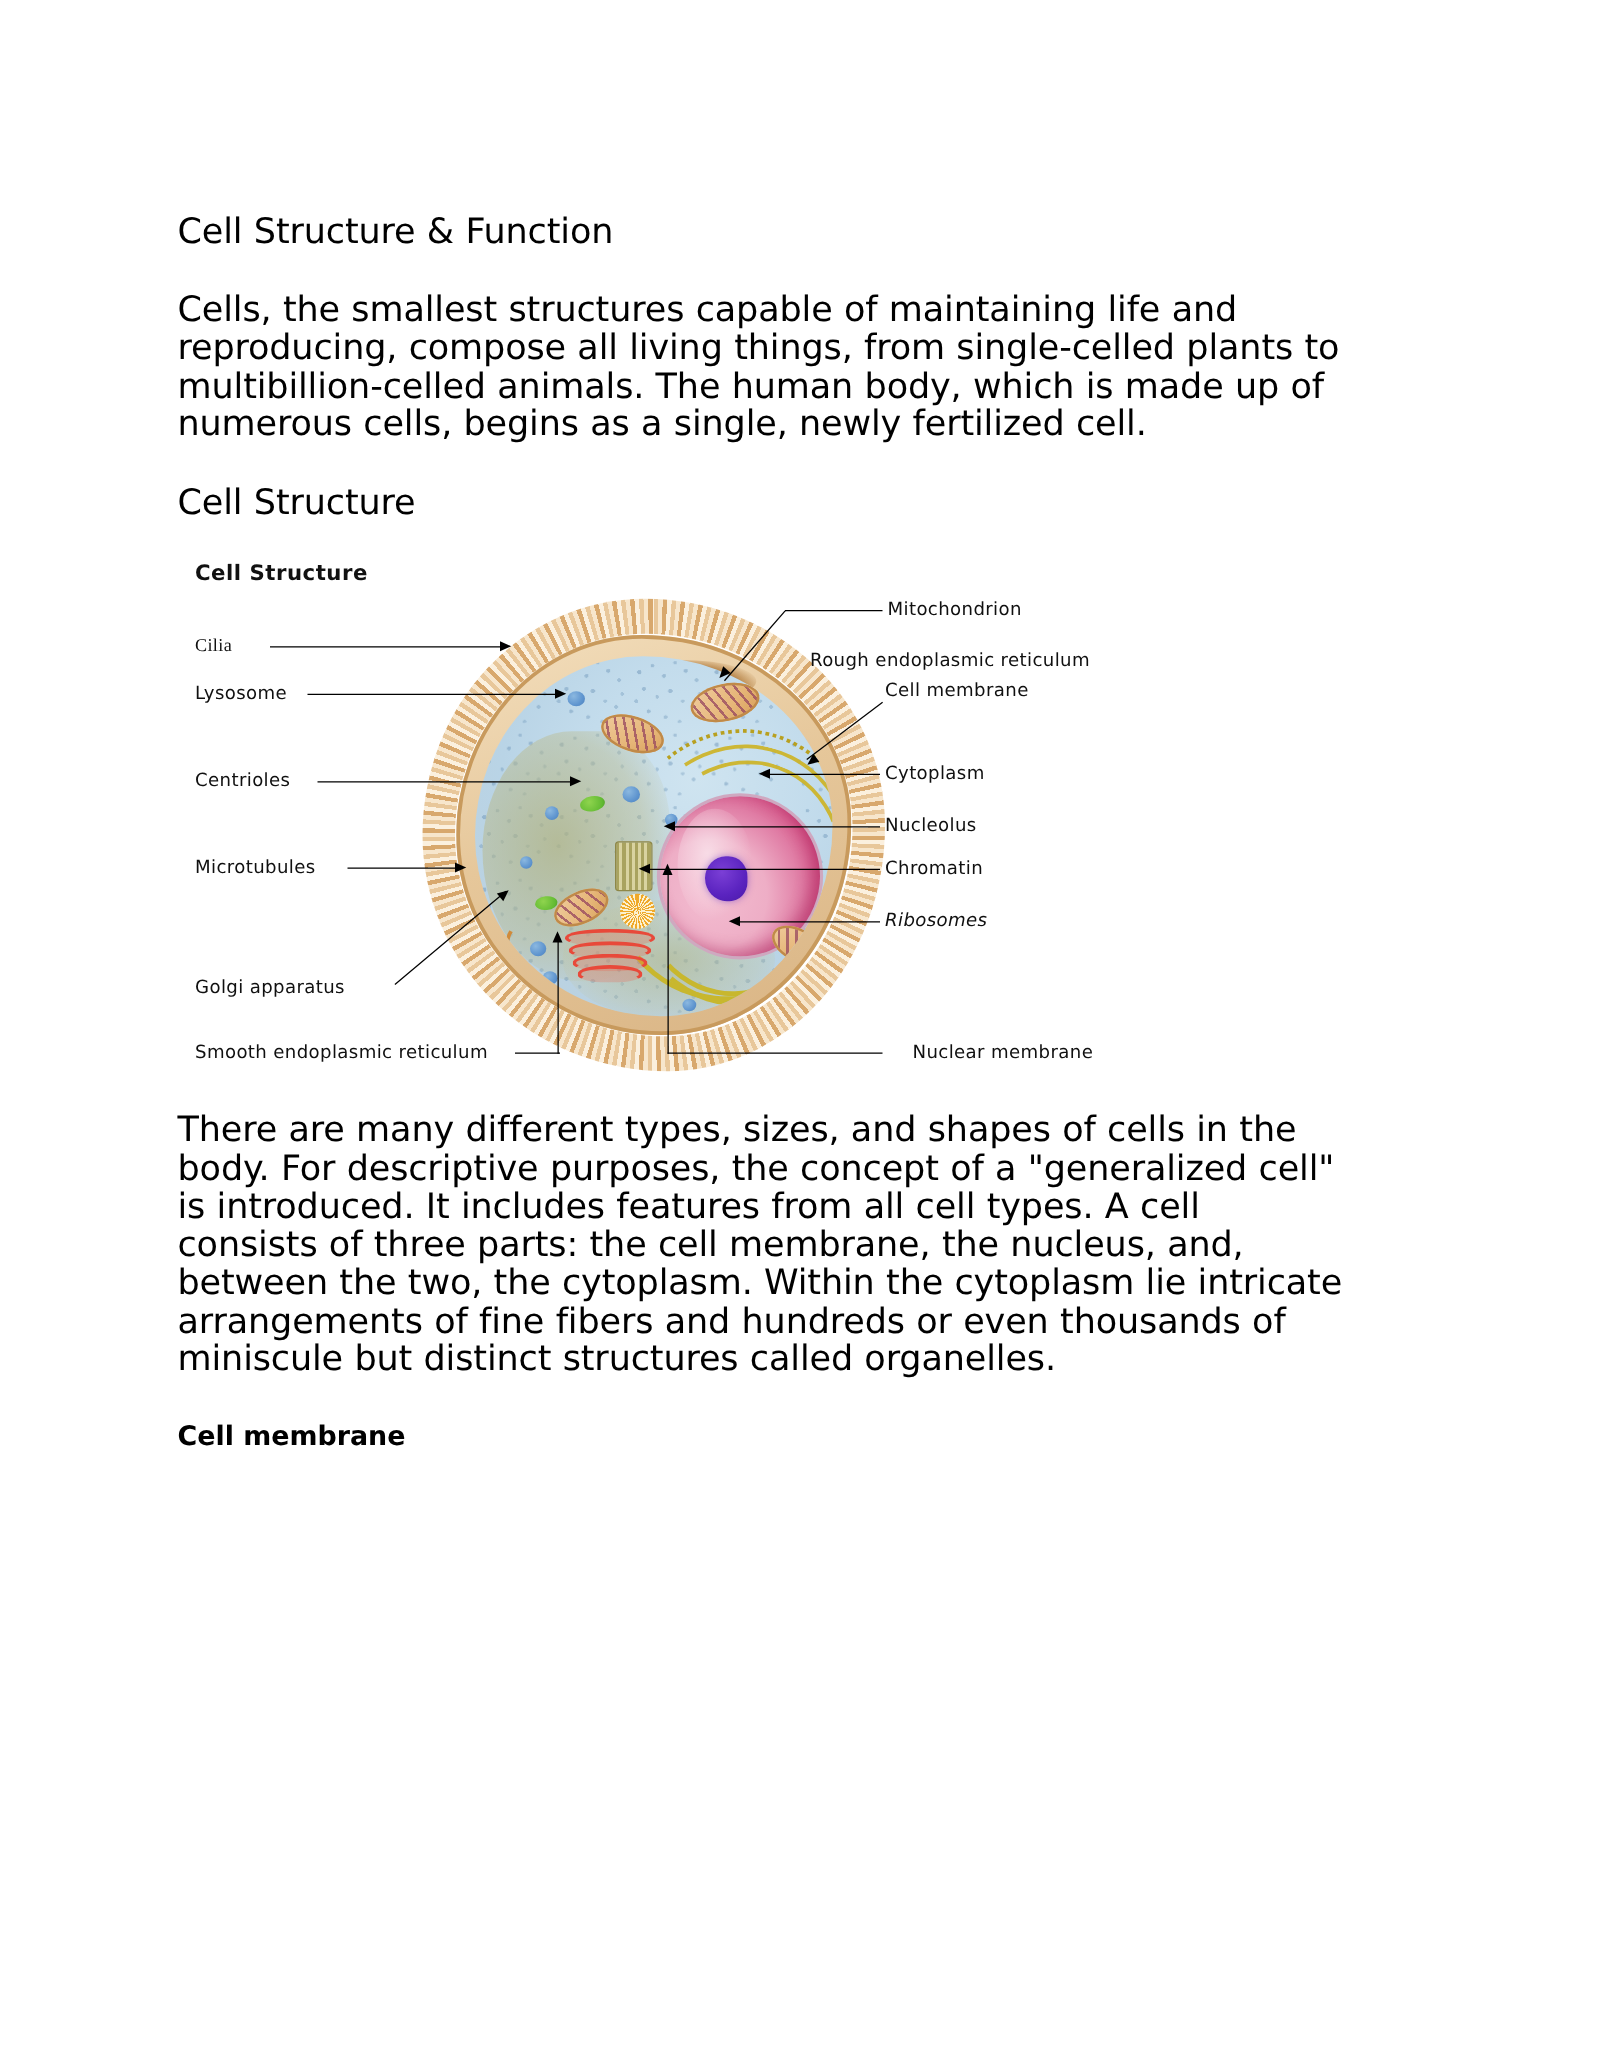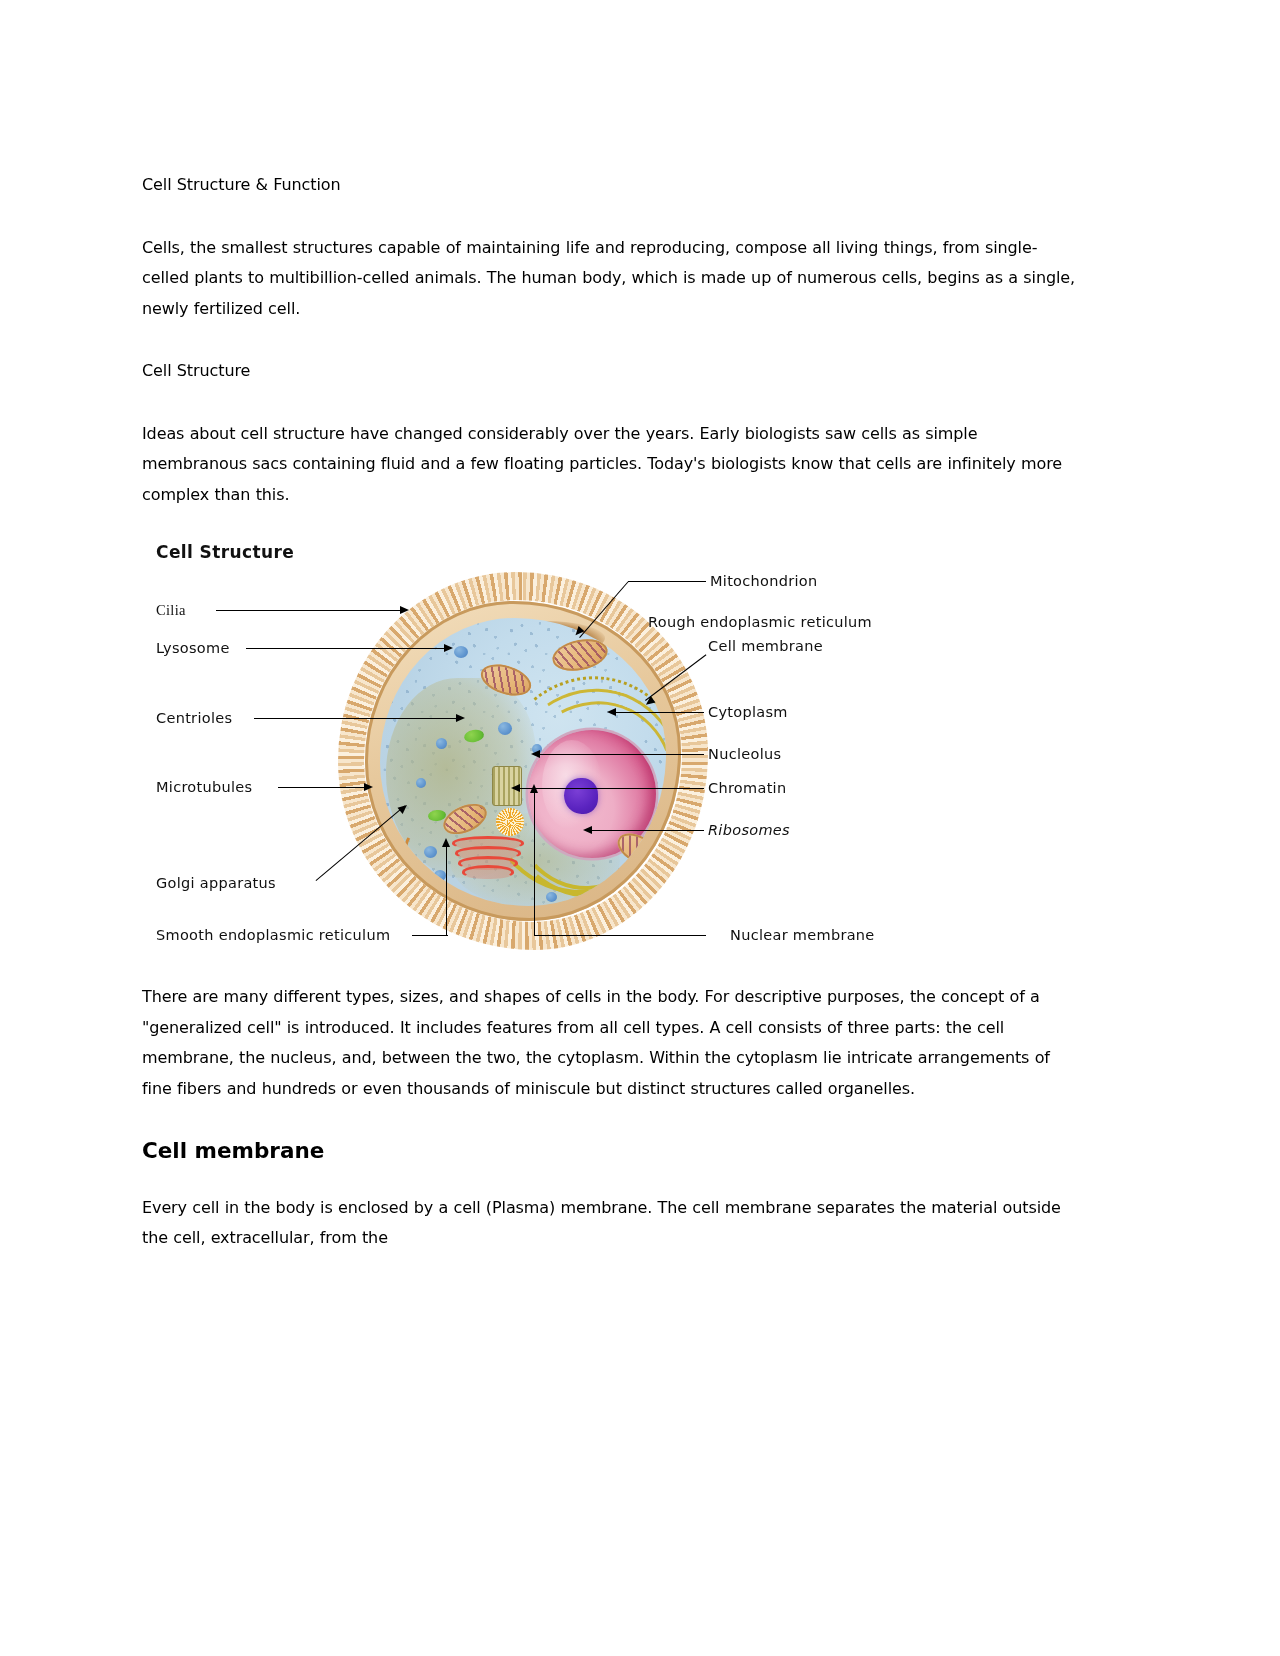--- a/index.html
+++ b/index.html
@@ -20,21 +20,21 @@
     width: 1280px; height: 1656px;
     background: #ffffff;
   }
   .content {
     position: absolute;
     left: 142px;
     top: 170px;
     width: 938px;
   }
   p.body-text {
-    font-size: 16px;
+    font-size: 28px;
     line-height: 30.5px;
     margin: 0 0 32px 0;
     letter-spacing: -0.1px;
     word-spacing: 0.3px;
   }
   h3.sub {
     font-size: 21.5px;
     line-height: 30.5px;
     font-weight: bold;
     margin: 0 0 26px 0;
@@ -271,21 +271,20 @@
 <div class="page">
   <div class="content">
 
     <p class="body-text">Cell Structure &amp; Function</p>
 
     <p class="body-text">Cells, the smallest structures capable of maintaining life and reproducing, compose all living things, from single-celled plants to multibillion-celled animals. The human body, which is made up of numerous cells, begins as a single, newly fertilized cell.</p>
 
 
     <p class="body-text">Cell Structure</p>
 
-    <p class="body-text">Ideas about cell structure have changed considerably over the years. Early biologists saw cells as simple membranous sacs containing fluid and a few floating particles. Today's biologists know that cells are infinitely more complex than this.</p>
 
     <div class="figure">
 
       <div class="fig-title">Cell Structure</div>
 
       <div class="cell-wrap">
         <div class="cilia-halo"></div>
         <div class="cilia-mask"></div>
         <div class="memb-outer">
           <div class="memb-dark-top"></div>
@@ -403,16 +402,15 @@
       <div class="leader" style="left:384px; top:393px; width:172px;"></div>
       <div class="leader-v" style="left:384px; top:246px; height:148px;"></div>
       <div class="arrowhead ah-up" style="left:380px; top:242px;"></div>
 
     </div>
 
     <p class="body-text">There are many different types, sizes, and shapes of cells in the body. For descriptive purposes, the concept of a "generalized cell" is introduced. It includes features from all cell types. A cell consists of three parts: the cell membrane, the nucleus, and, between the two, the cytoplasm. Within the cytoplasm lie intricate arrangements of fine fibers and hundreds or even thousands of miniscule but distinct structures called organelles.</p>
 
     <h3 class="sub">Cell membrane</h3>
 
-    <p class="body-text">Every cell in the body is enclosed by a cell (Plasma) membrane. The cell membrane separates the material outside the cell, extracellular, from the</p>
 
   </div>
 </div>
 
 </body></html>

